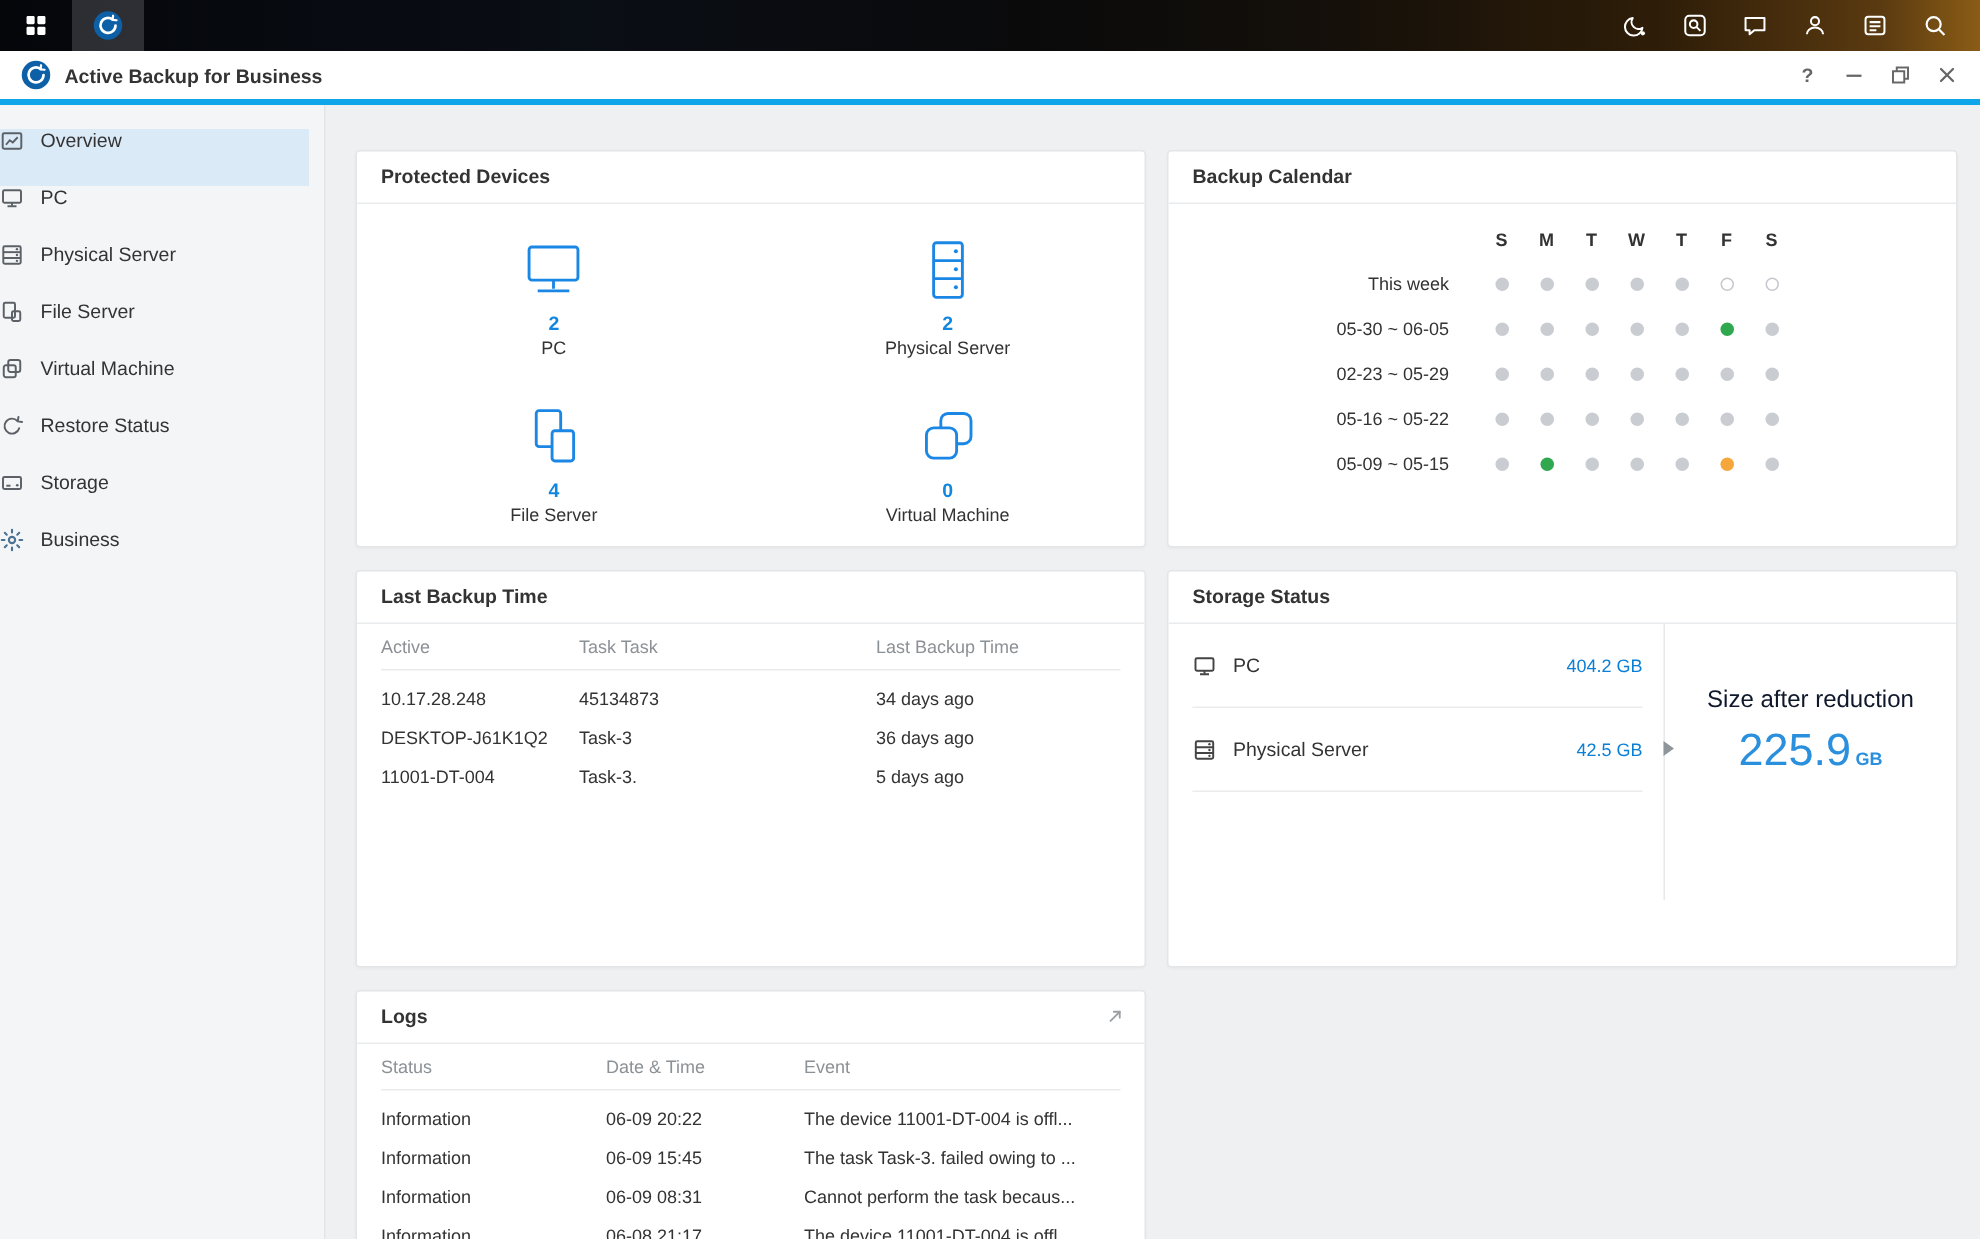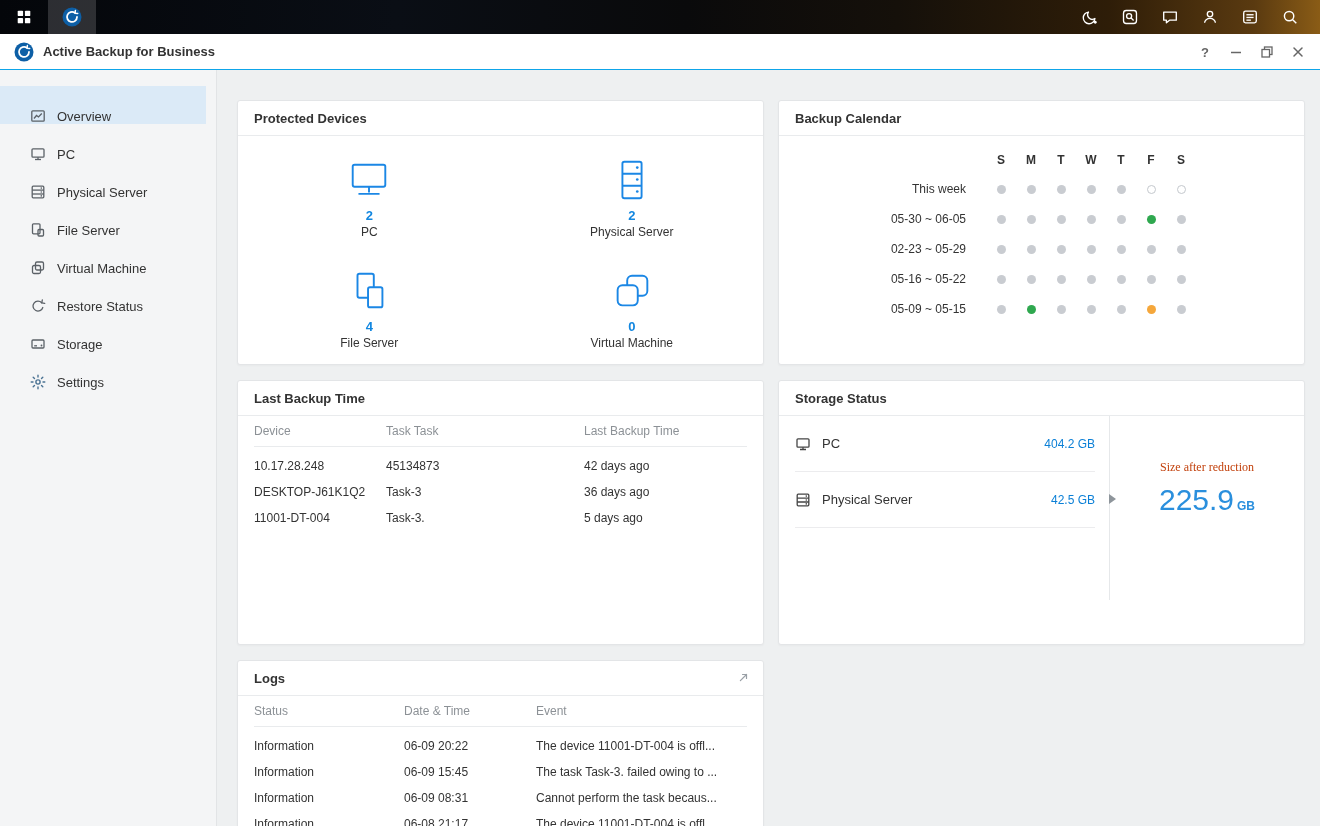--- a/index.html
+++ b/index.html
@@ -14,31 +14,31 @@
   .tb-left { display:flex; }
   .tb-slot { width:48px; border:none; background:transparent; display:flex; align-items:center; justify-content:center; cursor:pointer; }
   .tb-slot.active { background:rgba(255,255,255,0.16); }
   .tb-slot .icon { width:18px; height:18px; color:#fff; }
   .tb-slot .app-ic { width:20px; height:20px; }
   .tb-right { display:flex; align-items:stretch; padding-right:10px; }
   .tb-btn { width:40px; border:none; background:transparent; display:flex; align-items:center; justify-content:center; cursor:pointer; }
   .tb-btn .icon { width:18px; height:18px; color:#fff; }
 
   
-  .titlebar { height:36px; background:#fff; border-bottom:1px solid #0ea5e9; display:flex; align-items:center; padding:0 14px; }
+  .titlebar { height:36px; background:#fff; border-bottom:4px solid #0ea5e9; display:flex; align-items:center; padding:0 14px; }
   .titlebar .app-ic { width:20px; height:20px; margin-right:9px; }
   .titlebar .wtitle { font-size:13px; font-weight:bold; color:#333; }
   .win-controls { margin-left:auto; display:flex; align-items:center; }
   .win-btn { width:16px; height:16px; margin-left:15px; border:none; background:transparent; color:#666; cursor:pointer; padding:0; }
   .win-btn .icon { width:16px; height:16px; color:#666; }
 
   
   .window-body { display:flex; height:756px; }
   .sidebar { width:217px; background:#f4f5f6; border-right:1px solid #e2e4e6; padding-top:16px; flex:none; }
-  .sb-item { height:38px; display:flex; align-items:flex-end; padding-left:30px; margin-right:10px; cursor:pointer; }
+  .sb-item { height:38px; display:flex; align-items:flex-start; margin-right:10px; cursor:pointer; }
   .sb-item.active { background:#dbeaf7; }
   .sb-item .icon { width:16px; height:16px; color:#5b6167; margin-right:11px; flex:none; }
   .sb-item[data-name="sidebar-item-settings"] .icon { color:#4a7293; }
   .sb-label { font-size:13px; color:#333; }
 
   .content { flex:1; padding:30px 15px 0 20px; display:grid; grid-template-columns:1fr 1fr;
     grid-template-rows:265px 265px 220px; gap:15px 14px; align-content:start; overflow:hidden; }
 
   .card { background:#fff; border:1px solid #e3e5e7; border-radius:3px; overflow:hidden; box-shadow:0 1px 2px rgba(0,0,0,0.03); }
   .card-h { height:35px; line-height:34px; padding:0 16px; border-bottom:1px solid #e9ebed; position:relative; }
@@ -84,21 +84,21 @@
 
   
   .st-wrap { display:flex; height:184px; }
   .st-left { width:330px; padding:0 14px 0 16px; flex:none; }
   .st-row { height:56px; display:flex; align-items:center; border-bottom:1px solid #ececee; cursor:pointer; }
   .st-ic { width:16px; height:16px; color:#444; margin-right:11px; }
   .st-label { font-size:13px; color:#333; }
   .st-value { margin-left:auto; font-size:12px; color:#0a7fd6; cursor:pointer; }
   .st-right { flex:1; border-left:1px solid #e6e8ea; position:relative; display:flex; flex-direction:column; align-items:center; justify-content:center; padding-bottom:40px; }
   .st-right::before { content:""; position:absolute; left:-1px; top:78px; border-left:7px solid #8e959b; border-top:5px solid transparent; border-bottom:5px solid transparent; }
-  .st-red-label { font-size:12px; color:#c2410c;font-family:Liberation Serif, serif; }
+  .st-red-label { font-size:16px; color:#0f172a; }
   .st-red-value { margin-top:8px; color:#2a8fdd; font-size:30px; }
   .st-red-unit { font-size:12px; font-weight:bold; margin-left:3px; }
 </style>
 </head>
 <body>
 
 <div class="taskbar" data-name="dsm-taskbar">
   <div class="tb-left" data-name="taskbar-left">
     <button class="tb-slot" data-name="main-menu-button">
       <span class="icon" data-name="main-menu-icon">
@@ -273,21 +273,21 @@
         </span>
         <span class="sb-label" data-name="sidebar-item-label">Storage</span>
       </div>
       <div class="sb-item" data-name="sidebar-item-settings">
         <span class="icon" data-name="settings-icon">
           <svg viewBox="0 0 16 16" fill="none" stroke="currentColor" stroke-width="1.4" stroke-linecap="round">
             <circle cx="8" cy="8" r="2.1"></circle>
             <path d="M8 1.2 V3 M8 13 v1.8 M1.2 8 H3 M13 8 h1.8 M3.2 3.2 L4.5 4.5 M11.5 11.5 l1.3 1.3 M12.8 3.2 L11.5 4.5 M4.5 11.5 l-1.3 1.3"></path>
           </svg>
         </span>
-        <span class="sb-label" data-name="sidebar-item-label">Settings</span>
+        <span class="sb-label" data-name="sidebar-item-label">Business</span>
       </div>
     </nav>
 
   <main class="content" data-name="main-content">
 
     <section class="card" data-name="protected-devices-card">
       <header class="card-h" data-name="card-header">
         <span class="card-title" data-name="card-title">Protected Devices</span>
       </header>
       <div class="pd-grid" id="pd-grid" data-name="protected-devices-grid">
@@ -491,30 +491,30 @@
       </div>
     </section>
 
 
     <section class="card" data-name="last-backup-time-card">
       <header class="card-h" data-name="card-header">
         <span class="card-title" data-name="card-title">Last Backup Time</span>
       </header>
       <div class="tbl">
         <div class="thead lbt-grid" id="lbt-head" data-name="table-header-row">
-            <span data-name="column-header">Device</span>
+            <span data-name="column-header">Active</span>
             <span data-name="column-header">Task Task</span>
             <span data-name="column-header">Last Backup Time</span>
           </div>
         <div class="pad-top"></div>
         <div id="lbt-body" data-name="last-backup-table-body">
             <div class="trow lbt-grid" data-name="table-row">
               <span class="tcell" data-name="table-cell">10.17.28.248</span>
               <span class="tcell" data-name="table-cell">45134873</span>
-              <span class="tcell" data-name="table-cell">42 days ago</span>
+              <span class="tcell" data-name="table-cell">34 days ago</span>
             </div>
             <div class="trow lbt-grid" data-name="table-row">
               <span class="tcell" data-name="table-cell">DESKTOP-J61K1Q2</span>
               <span class="tcell" data-name="table-cell">Task-3</span>
               <span class="tcell" data-name="table-cell">36 days ago</span>
             </div>
             <div class="trow lbt-grid" data-name="table-row">
               <span class="tcell" data-name="table-cell">11001-DT-004</span>
               <span class="tcell" data-name="table-cell">Task-3.</span>
               <span class="tcell" data-name="table-cell">5 days ago</span>

